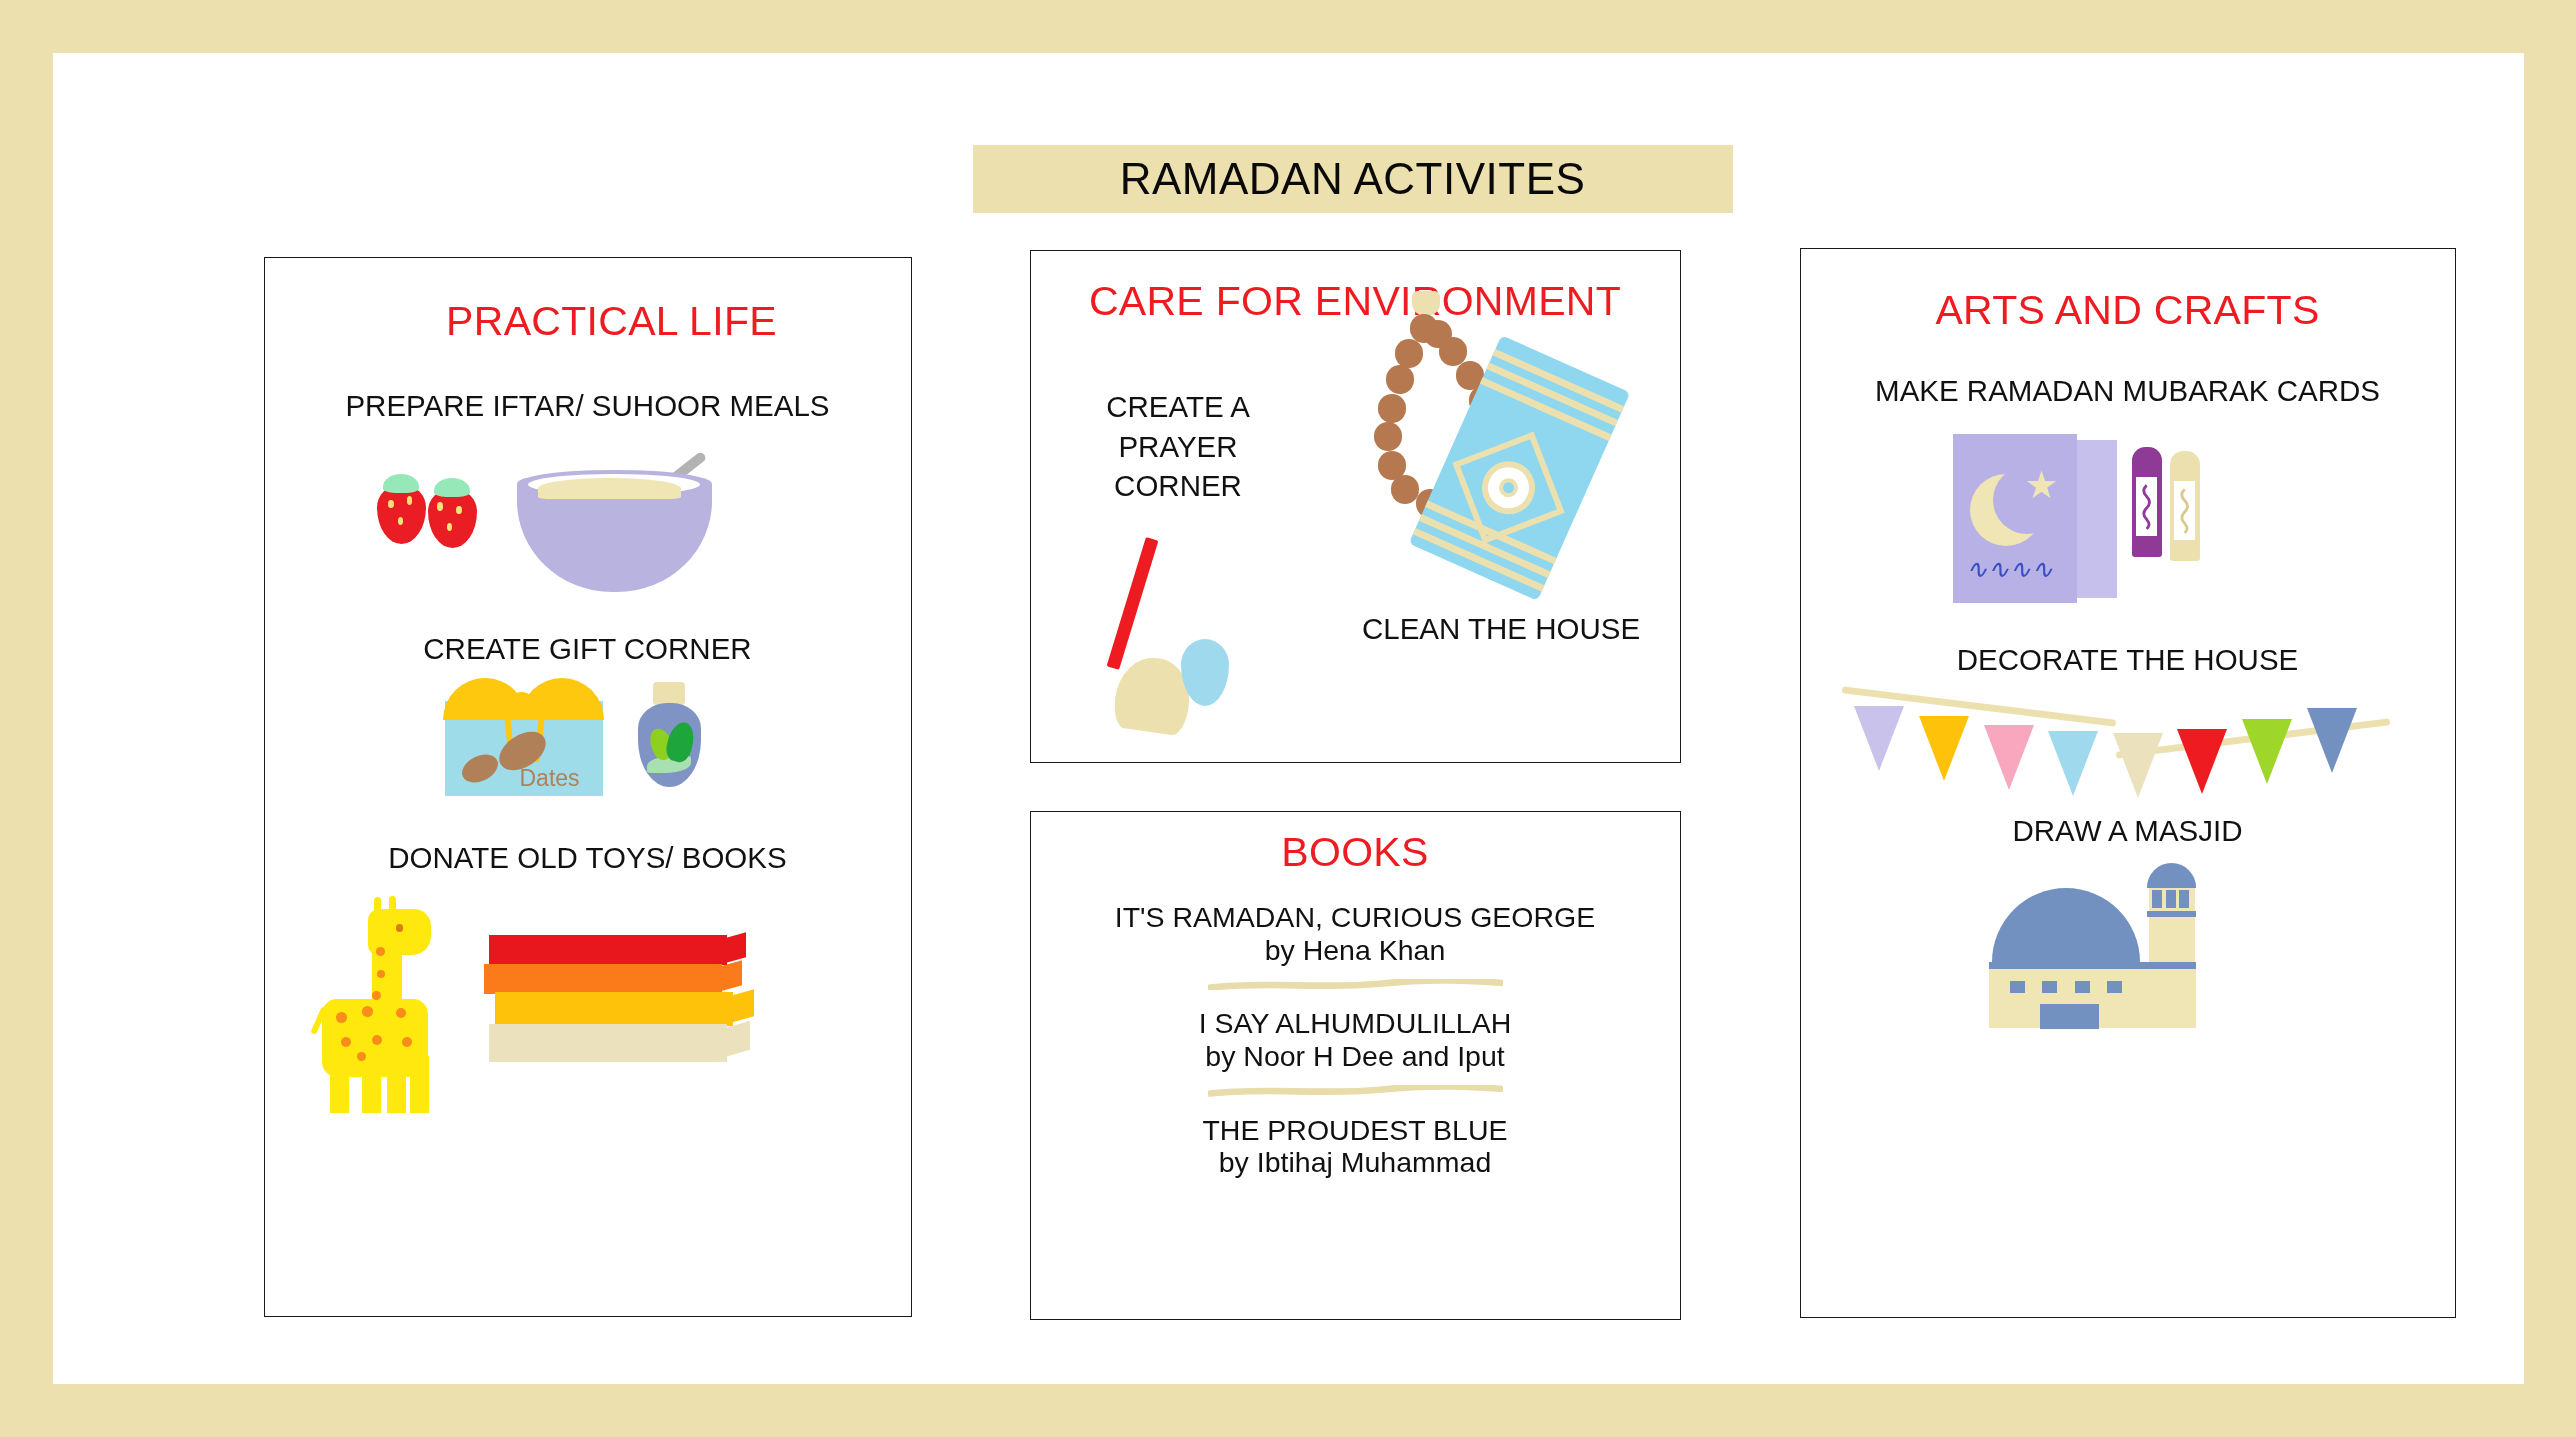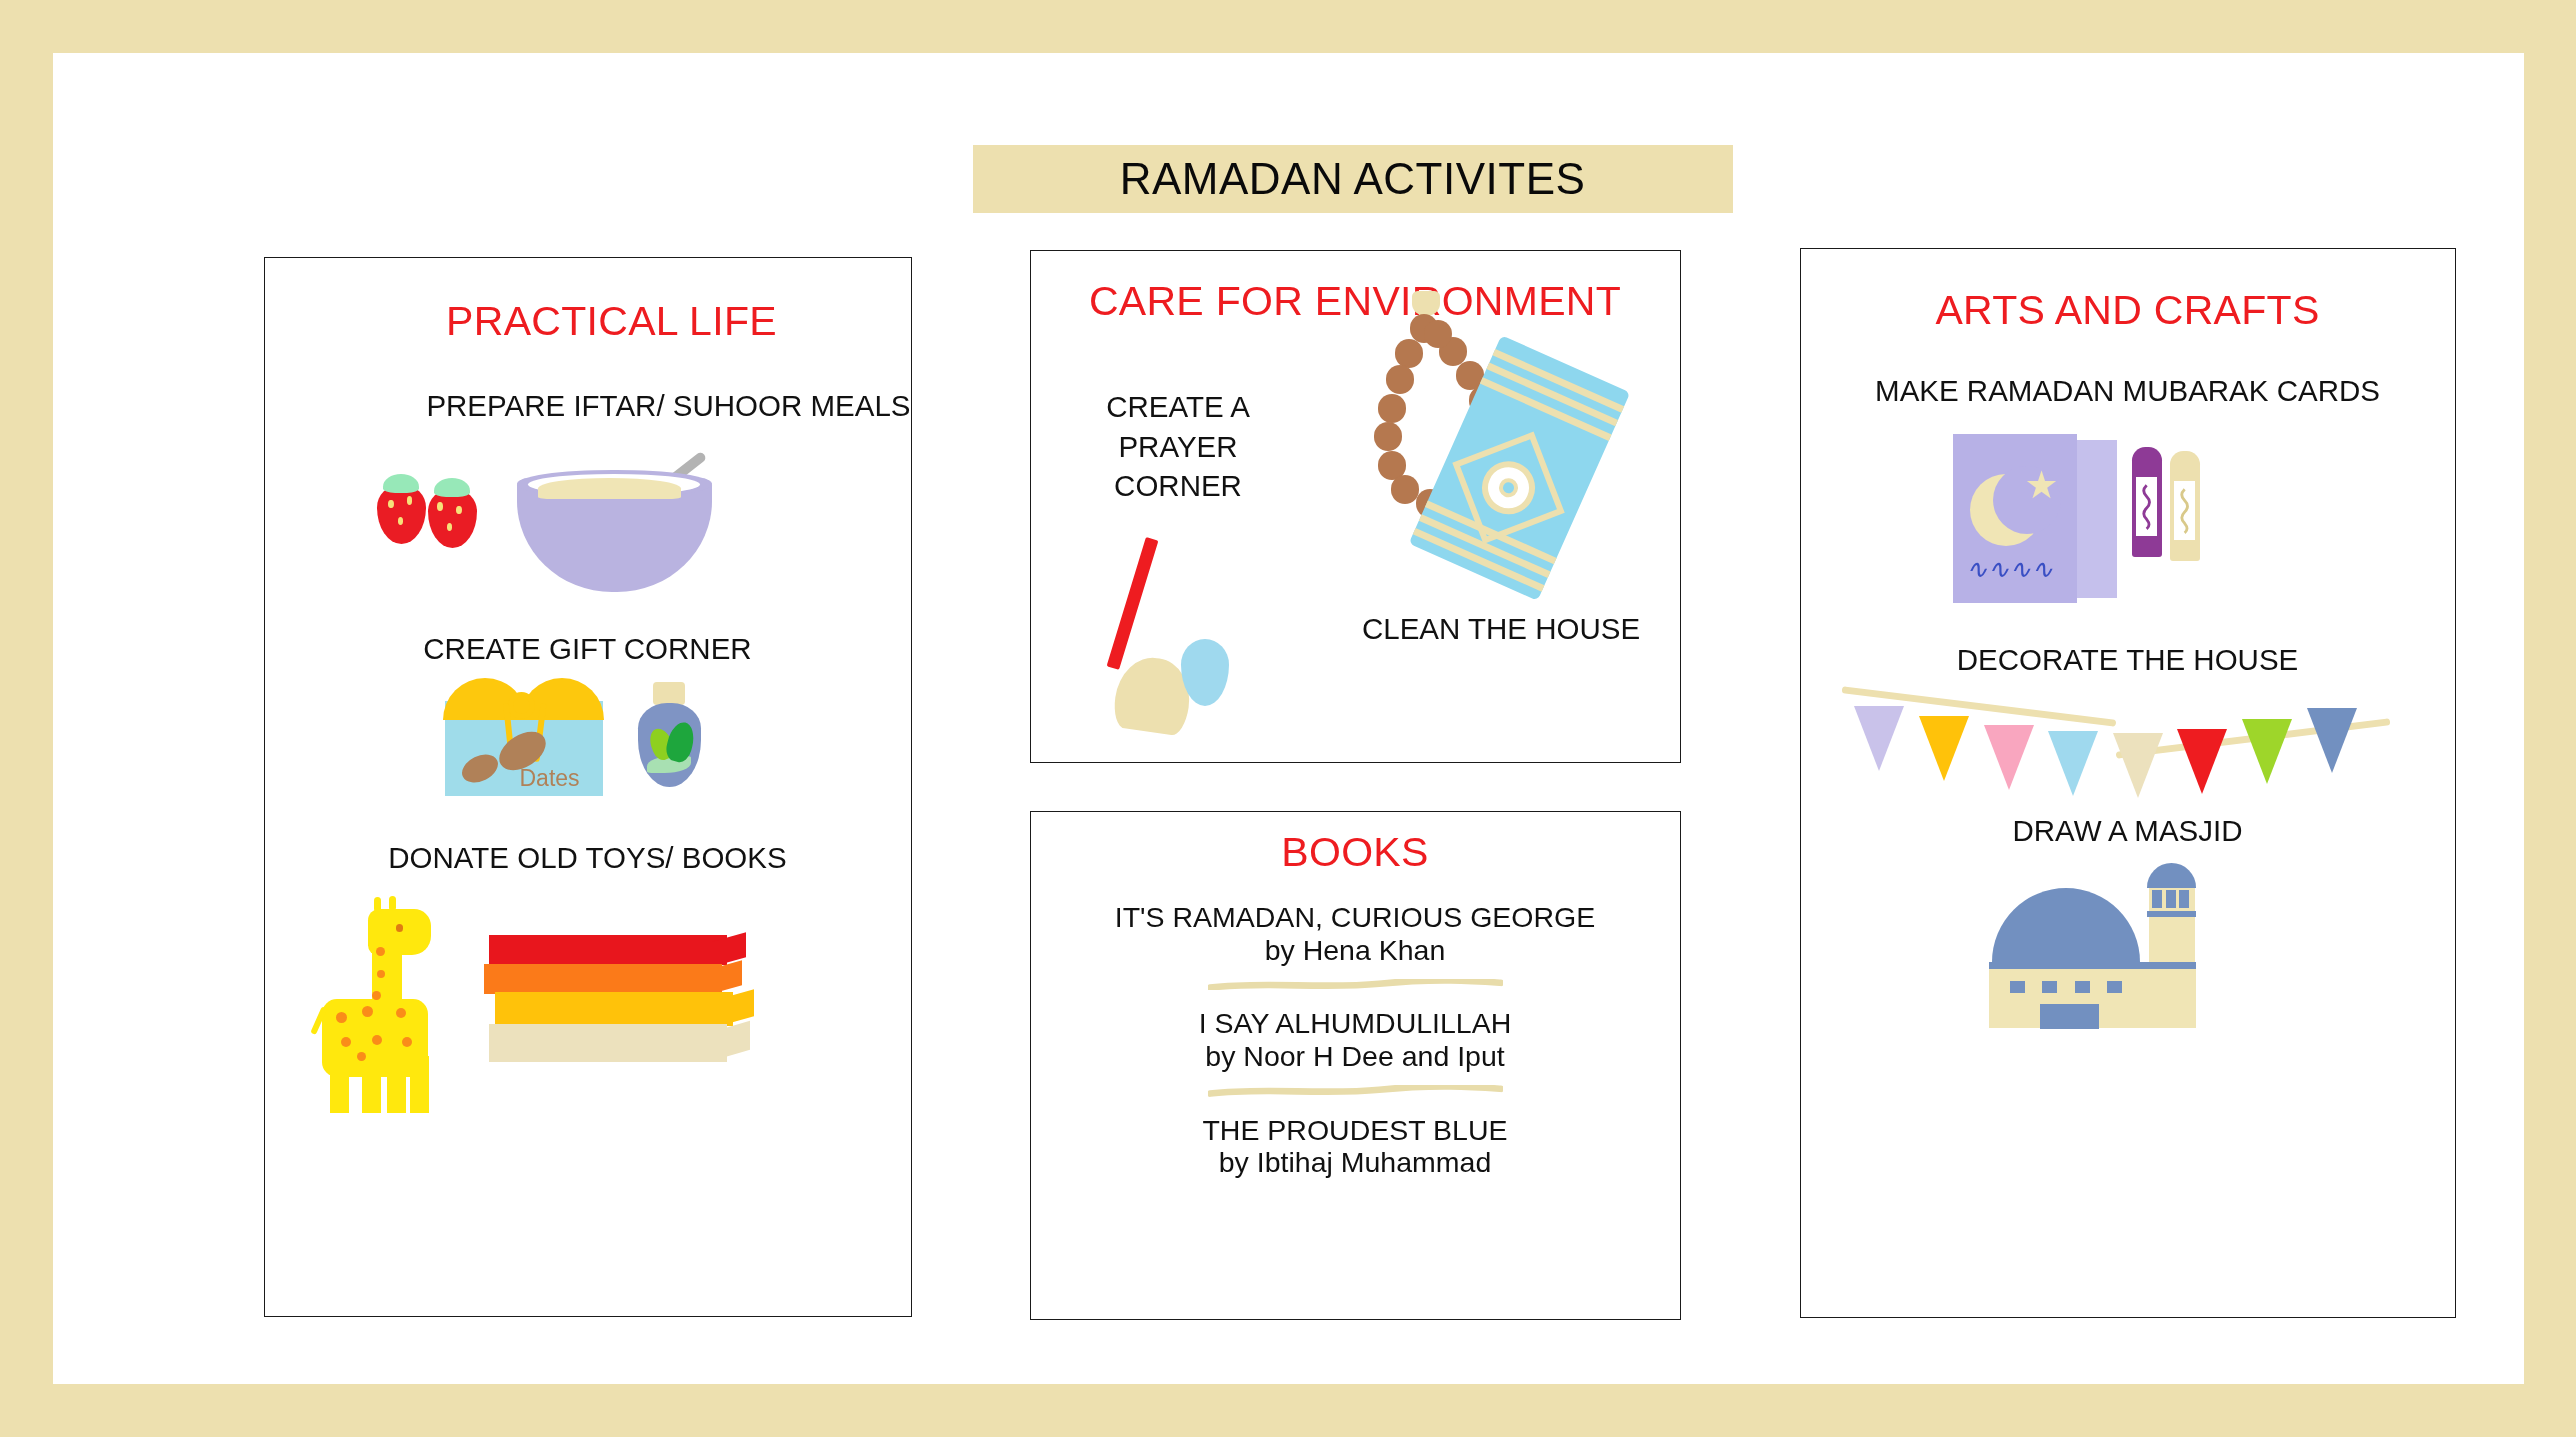--- a/index.html
+++ b/index.html
@@ -60,21 +60,21 @@
     line-height: 1.13;
   }
 
   .art {
     position: relative;
     width: 100%;
   }
 
   
   #panel-practical .panel-title { margin-top: 40px; padding-left: 48px; }
-  #panel-practical .pl-1 { margin-top: 44px; text-align: right; }
+  #panel-practical .pl-1 { margin-top: 44px; }
   #panel-practical .pl-2 { margin-top: 44px; }
   #panel-practical .pl-3 { margin-top: 43px; }
 
   
   .scene-meal { height: 152px; margin-top: 13.3px; }
   .strawberry {
     position: absolute; width: 49px; height: 59px;
     background: #ea1c24;
     border-radius: 46% 46% 50% 50% / 38% 38% 62% 62%;
   }

